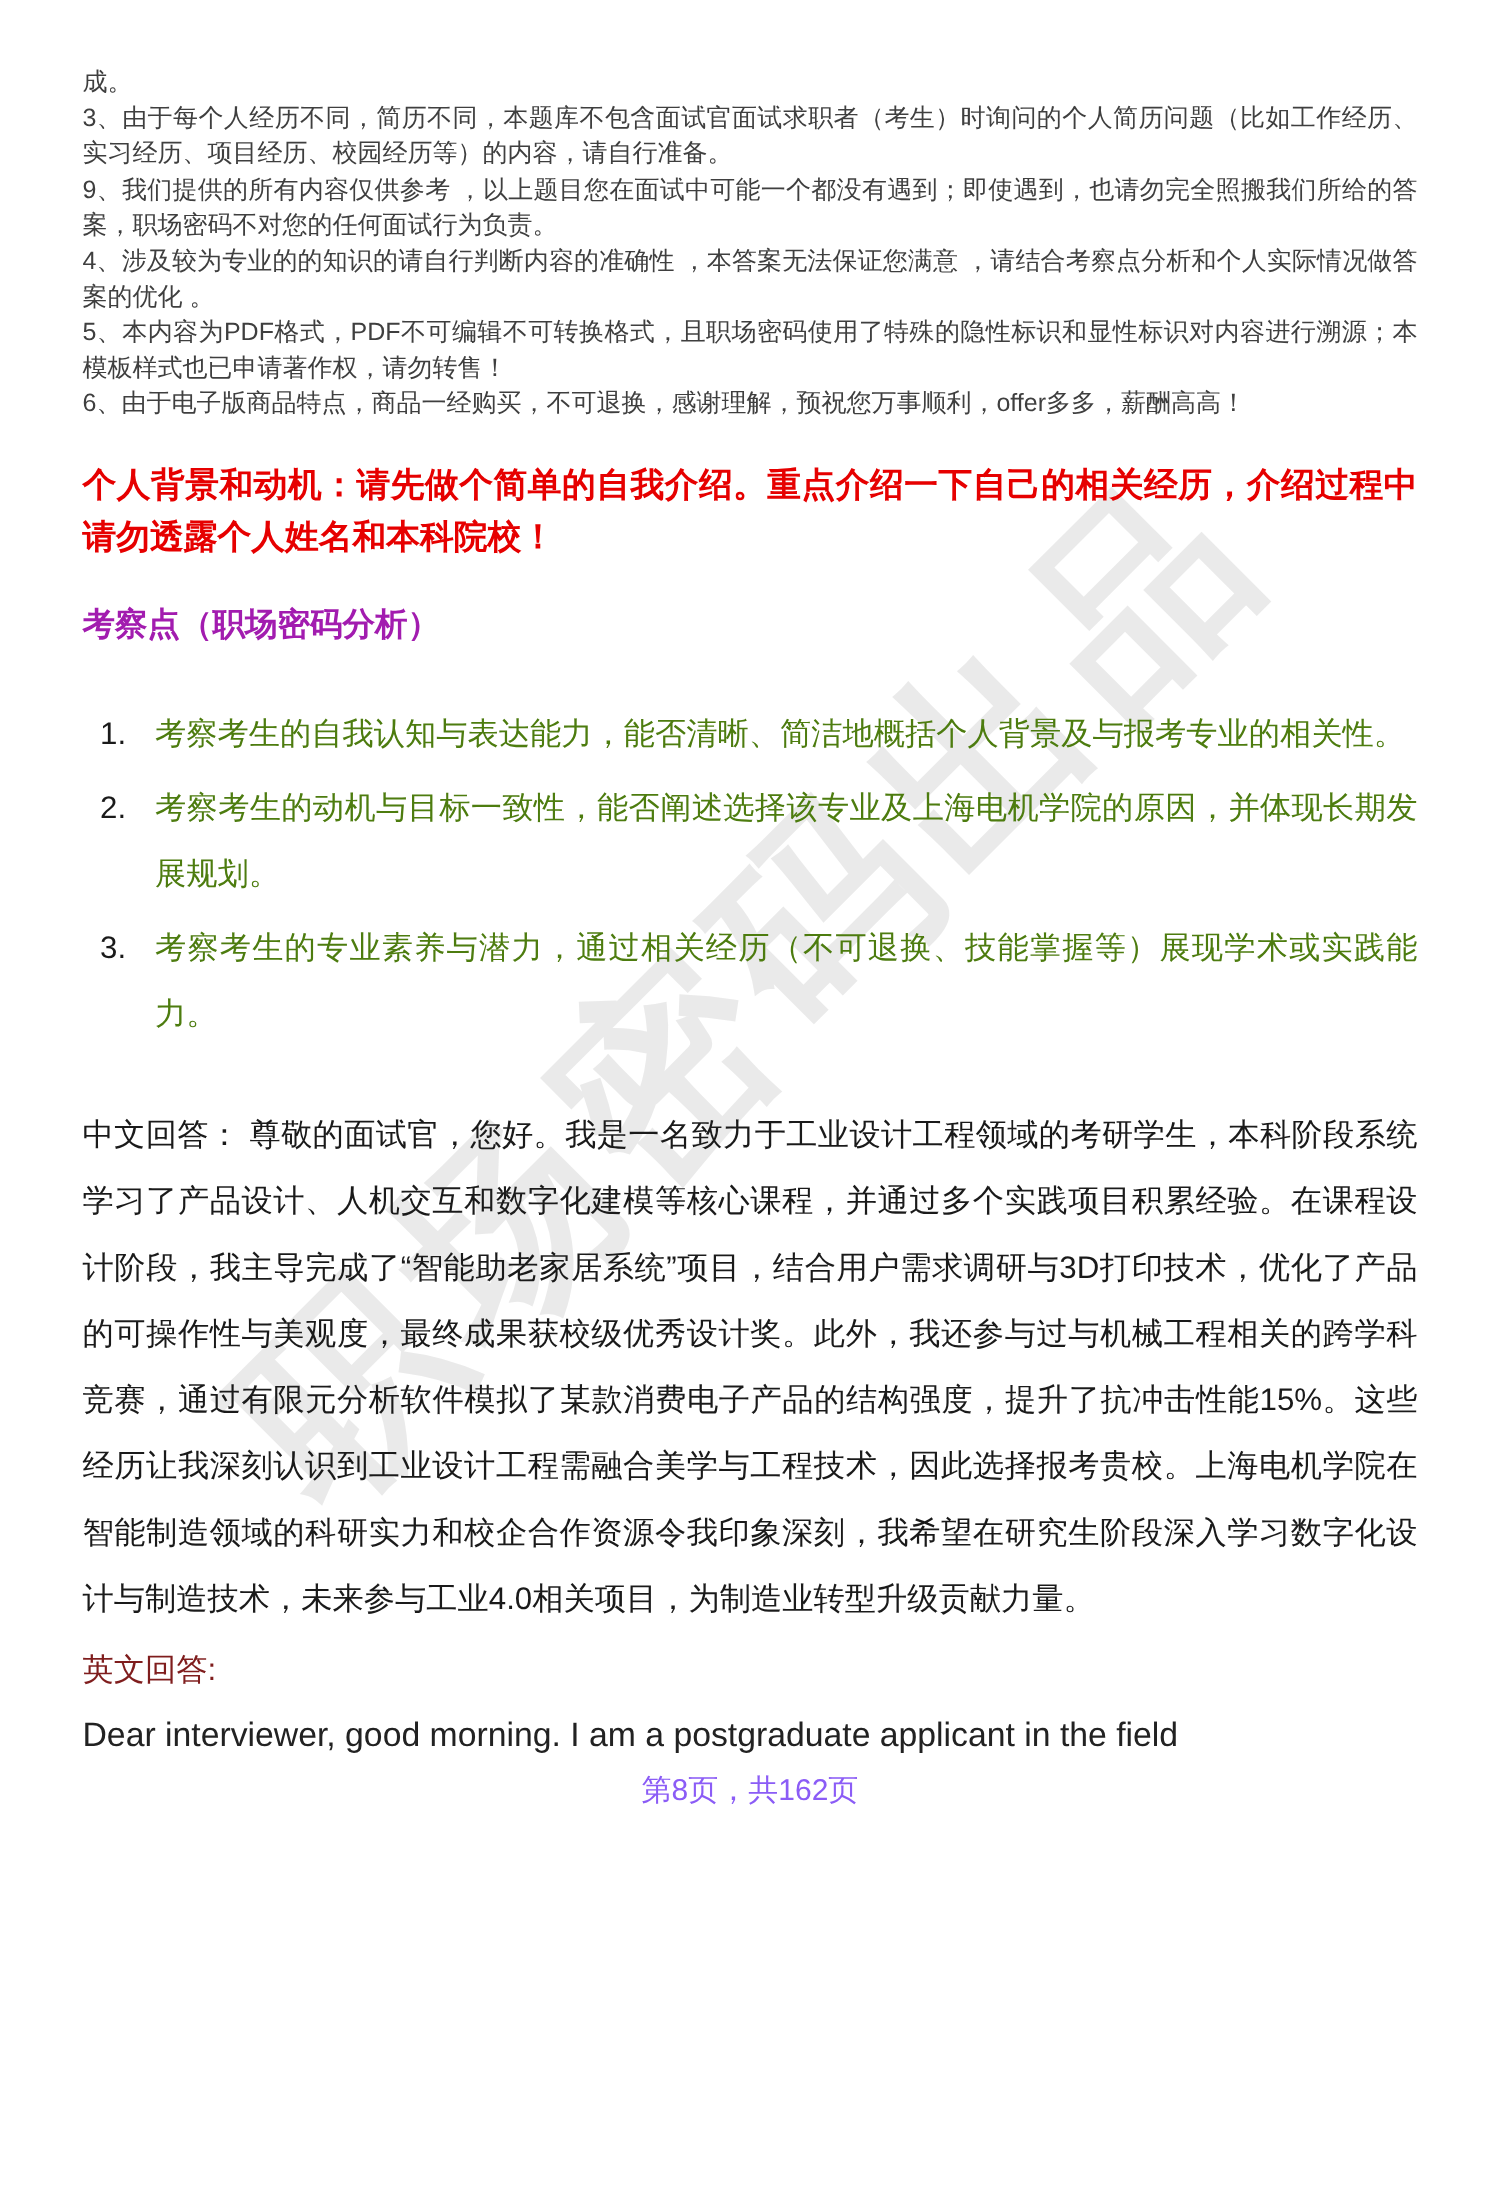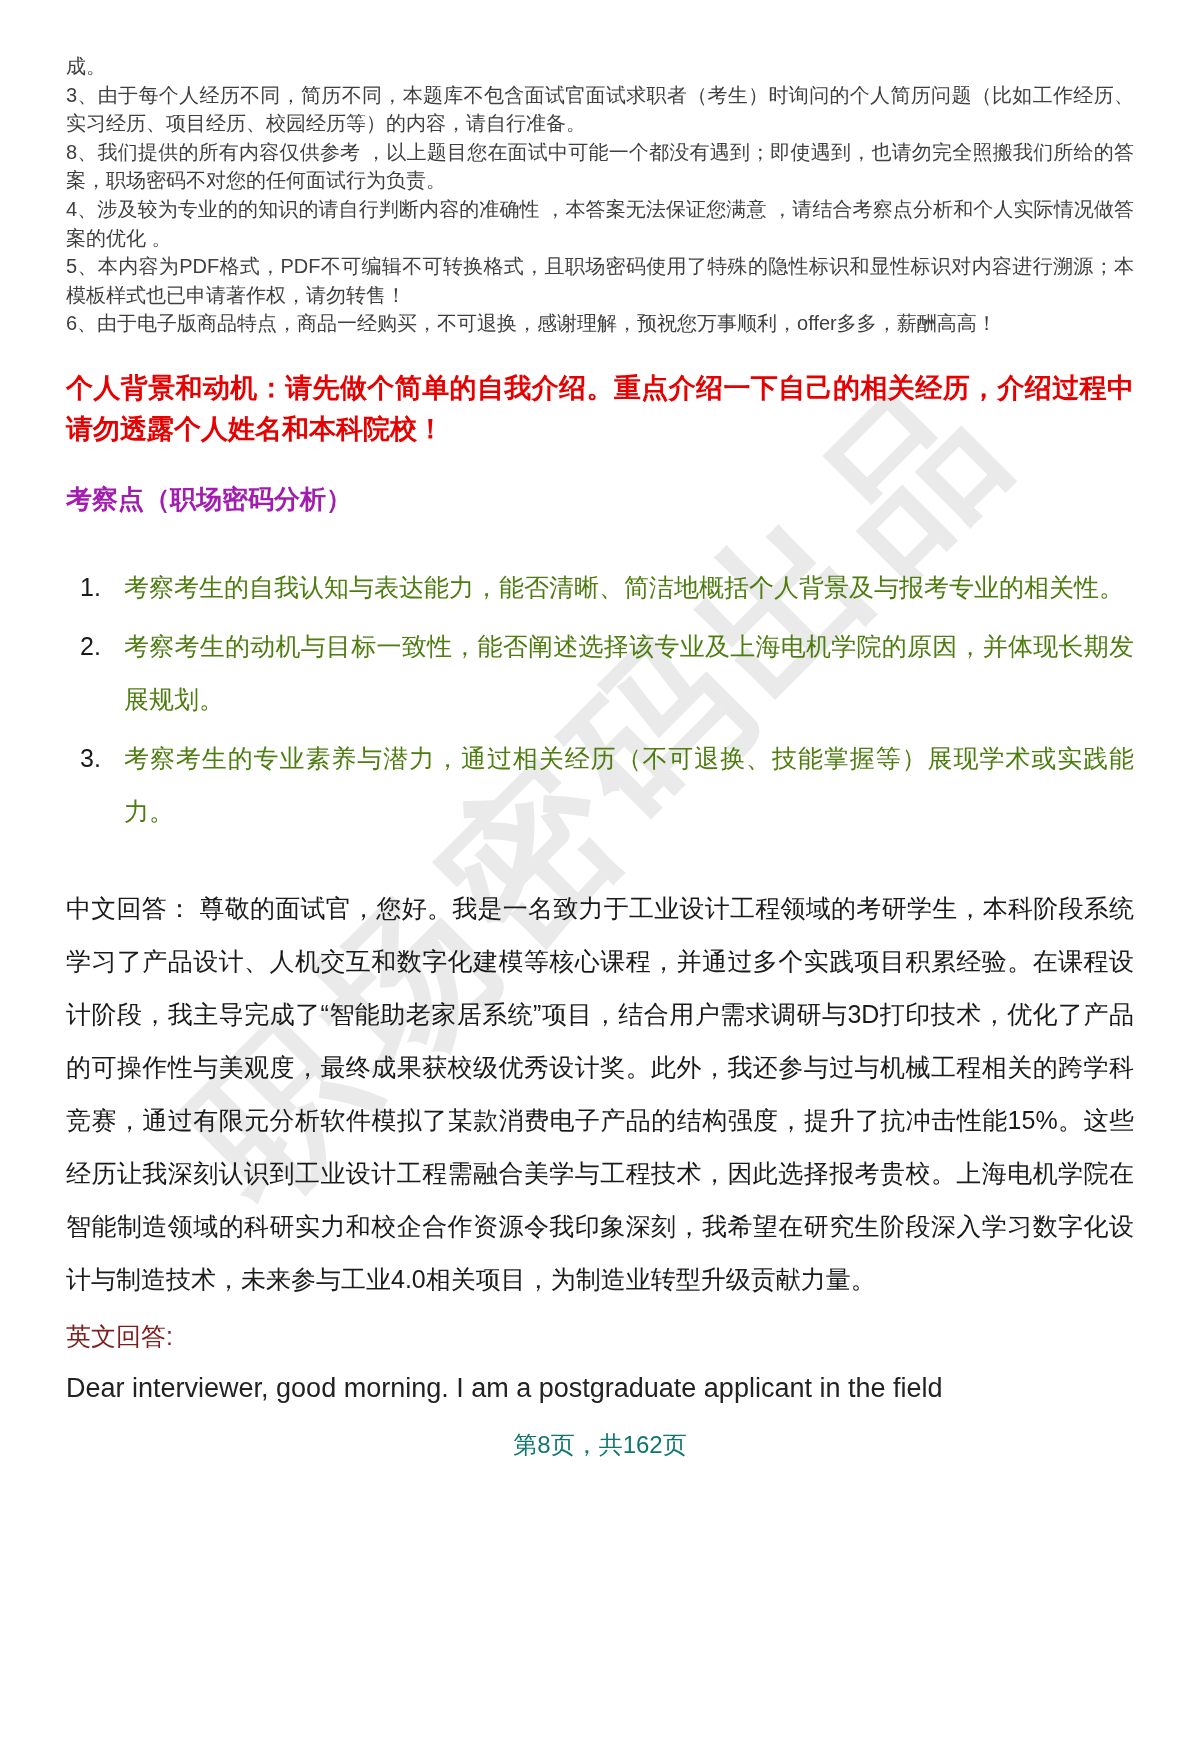--- a/index.html
+++ b/index.html
@@ -88,39 +88,39 @@
     color: #7f1d1d;
   }
   .answer-en {
     margin-top: 4px;
     font-size: 27px;
     line-height: 1.6;
     color: #222222;
     text-align: justify;
   }
   .footer {
-    margin-top: 19px;
+    margin-top: 6px;
     font-size: 24px;
-    color: #0f766e;
+    color: #8b5cf6;
     text-align: center;
   }
 </style>
 </head>
 <body>
 
 <div class="page">
 
   <div class="watermark">职场密码出品</div>
 
   <div class="content">
 
     <div class="disclaimer">
       <p>成。</p>
       <p>3、由于每个人经历不同，简历不同，本题库不包含面试官面试求职者（考生）时询问的个人简历问题（比如工作经历、实习经历、项目经历、校园经历等）的内容，请自行准备。</p>
-      <p>8、我们提供的所有内容仅供参考 ，以上题目您在面试中可能一个都没有遇到；即使遇到，也请勿完全照搬我们所给的答案，职场密码不对您的任何面试行为负责。</p>
+      <p>9、我们提供的所有内容仅供参考 ，以上题目您在面试中可能一个都没有遇到；即使遇到，也请勿完全照搬我们所给的答案，职场密码不对您的任何面试行为负责。</p>
       <p>4、涉及较为专业的的知识的请自行判断内容的准确性 ，本答案无法保证您满意 ，请结合考察点分析和个人实际情况做答案的优化 。</p>
       <p>5、本内容为PDF格式，PDF不可编辑不可转换格式，且职场密码使用了特殊的隐性标识和显性标识对内容进行溯源；本模板样式也已申请著作权，请勿转售！</p>
       <p>6、由于电子版商品特点，商品一经购买，不可退换，感谢理解，预祝您万事顺利，offer多多，薪酬高高！</p>
     </div>
 
     <h2 class="q-heading">个人背景和动机：请先做个简单的自我介绍。重点介绍一下自己的相关经历，介绍过程中请勿透露个人姓名和本科院校！</h2>
 
     <h3 class="a-heading">考察点（职场密码分析）</h3>
 
     <ol class="points">

